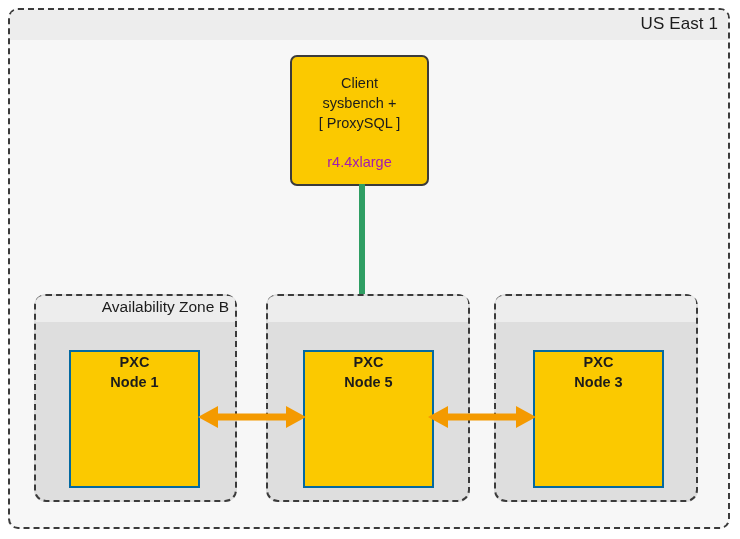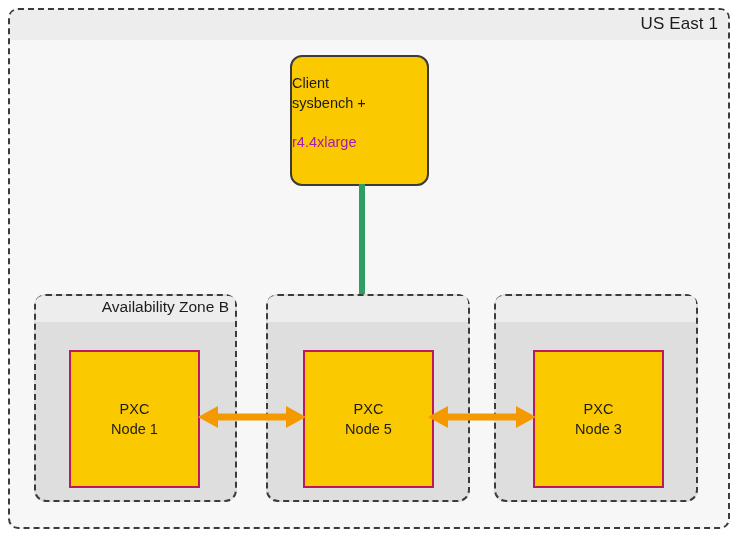--- a/index.html
+++ b/index.html
@@ -53,24 +53,24 @@
   
   .client-box {
     position: absolute;
     left: 290px;
     top: 55px;
     width: 139px;
     height: 131px;
     box-sizing: border-box;
     background: #fbc900;
     border: 2px solid #3b3b3b;
-    border-radius: 12px;
+    border-radius: 7px;
     display: flex;
     flex-direction: column;
-    align-items: flex-start;
+    align-items: center;
     justify-content: flex-start;
     padding-top: 16px;
   }
   .client-line {
     font-size: 14.5px;
     color: #1c1c1c;
     line-height: 20px;
     text-align: center;
     white-space: nowrap;
   }
@@ -133,25 +133,25 @@
   #az-d { left: 494px; width: 204px; }
 
   
   .pxc-node {
     position: absolute;
     top: 54px;
     width: 131px;
     height: 138px;
     box-sizing: border-box;
     background: #fbc900;
-    border: 2px solid #be185d;
+    border: 2px solid #0369a1;
     display: flex;
     flex-direction: column;
     align-items: center;
-    justify-content: center;
+    font-weight: bold;
   }
   .pxc-node span {
     font-size: 14.5px;
     color: #1c1c1c;
     line-height: 20px;
     text-align: center;
     white-space: nowrap;
   }
   #node-1 { left: 33px; }
   #node-2 { left: 35px; }
@@ -173,20 +173,21 @@
 <div id="canvas">
 
   <div class="region">
     <div class="region-header"></div>
     <div class="region-title">US East 1</div>
   </div>
 
   <div class="client-box">
     <div class="client-line">Client</div>
     <div class="client-line">sysbench +</div>
+    <div class="client-line">[ ProxySQL ]</div>
     <div class="client-instance">r4.4xlarge</div>
   </div>
 
   <svg class="load-arrow" viewBox="0 0 36 166">
     <line x1="18" y1="0" x2="18" y2="146" stroke="#2f9e63" stroke-width="6"></line>
     <polygon points="18,164 8,138 28,138" fill="#2f9e63"></polygon>
   </svg>
 
   <div class="az" id="az-b">
     <div class="az-header"></div>

